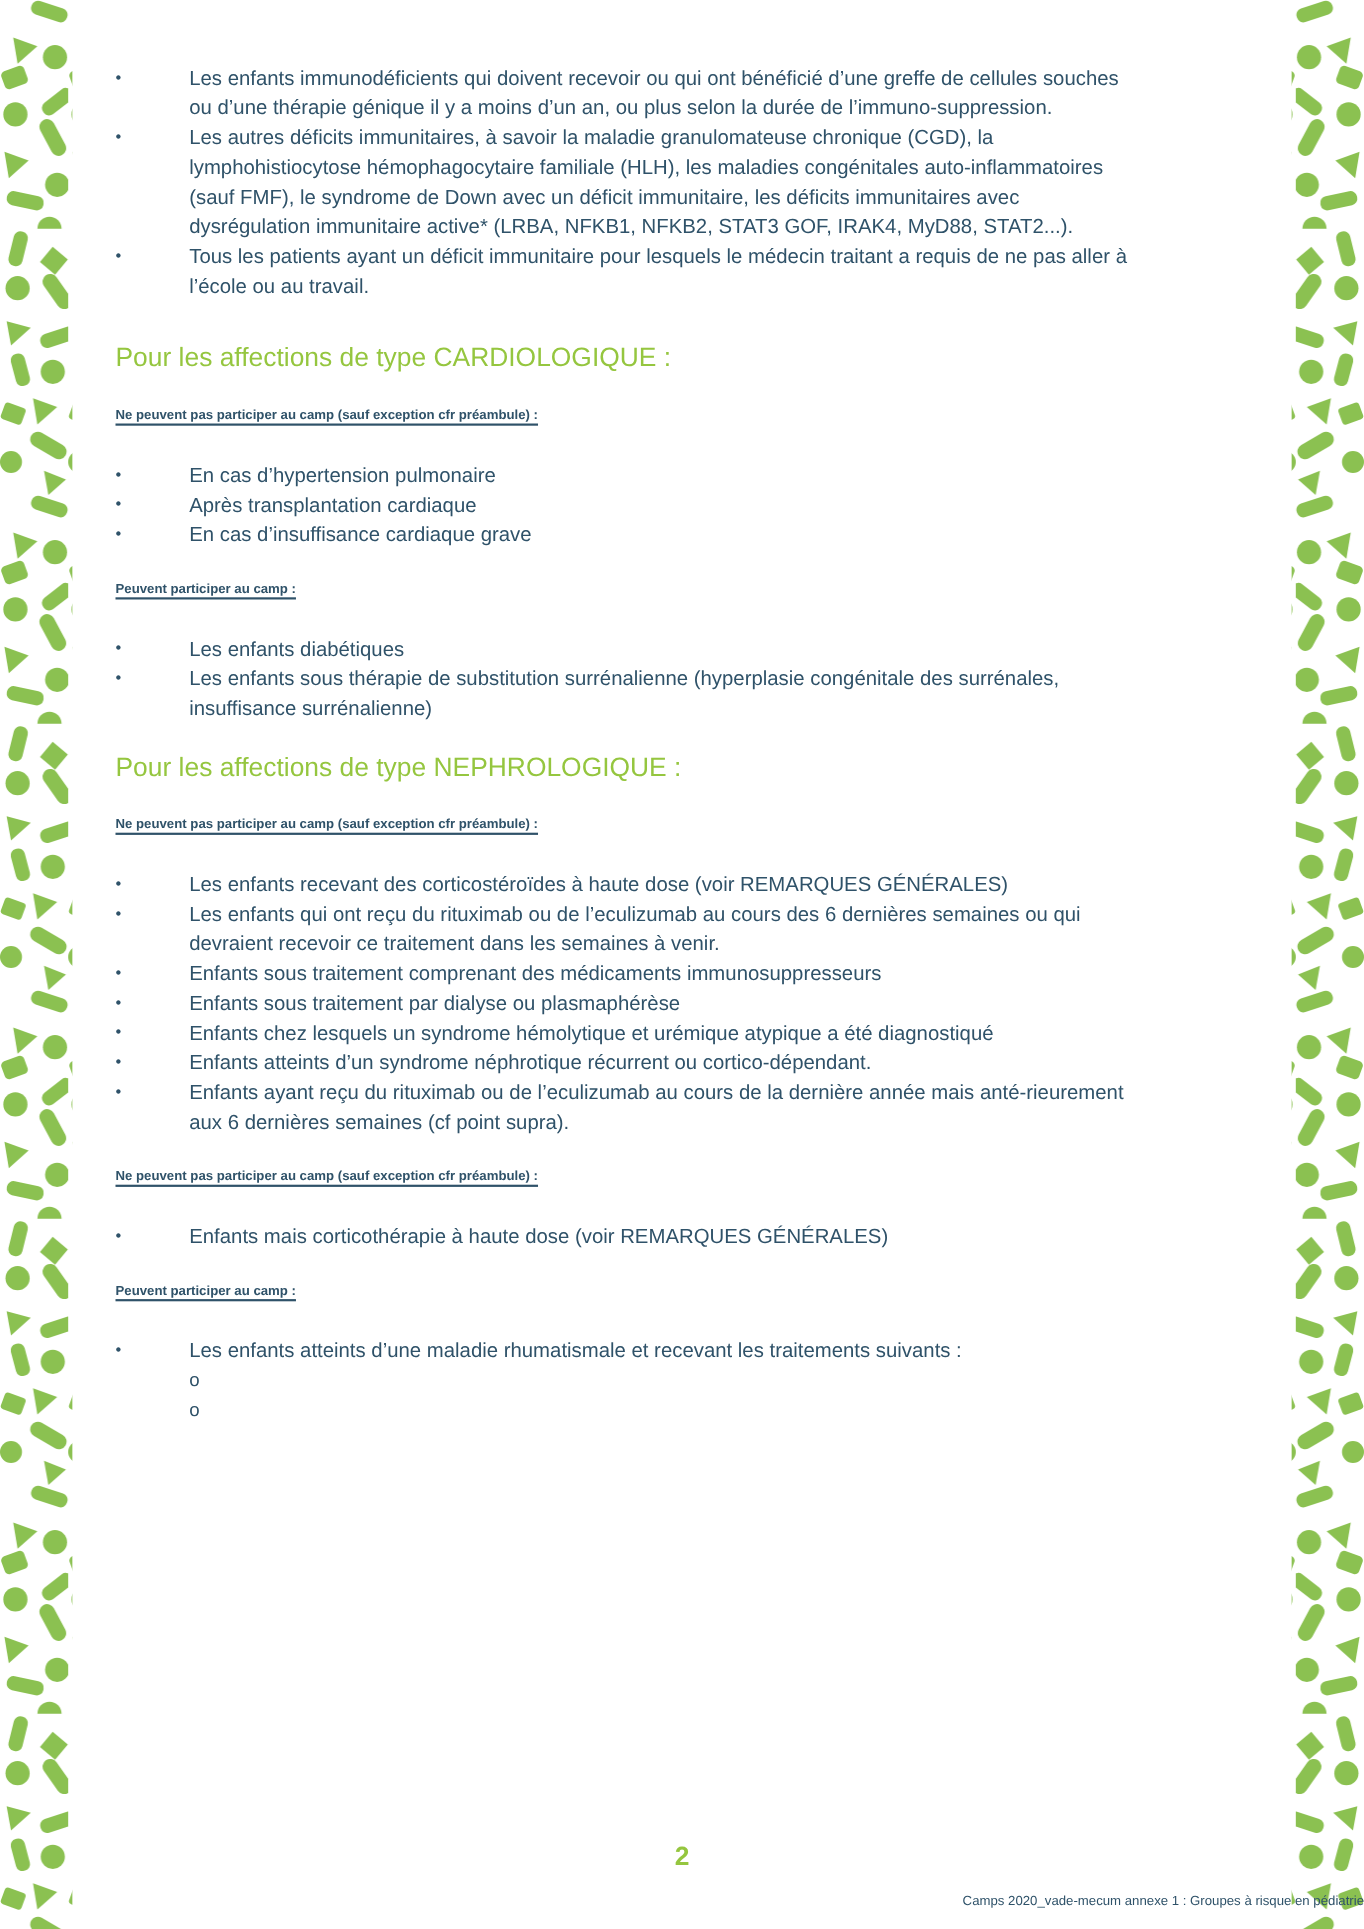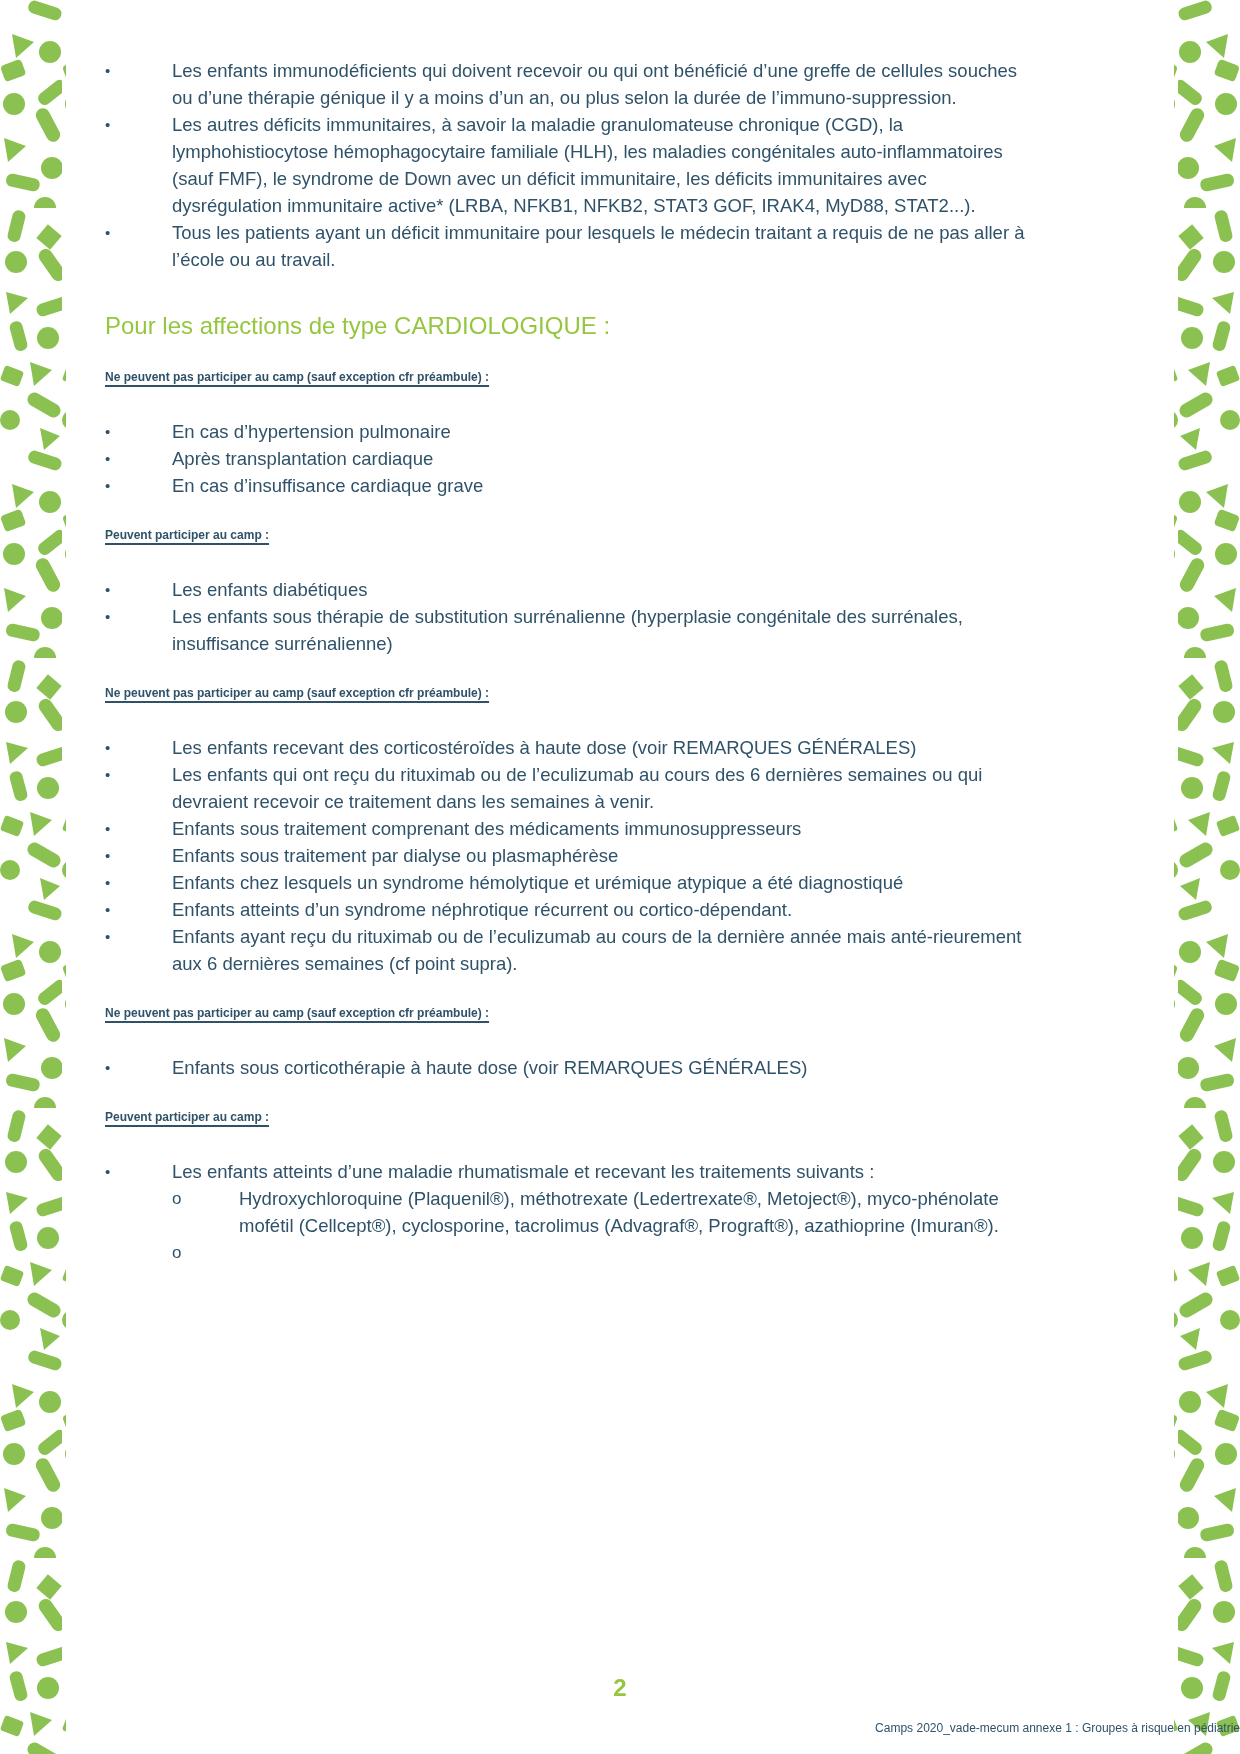--- a/index.html
+++ b/index.html
@@ -153,20 +153,21 @@
       <li>
         <span class="mk">•</span>
         <div class="tx">
             <p>Les enfants sous thérapie de substitution surrénalienne (hyperplasie congénitale des surrénales, insuffisance surrénalienne)</p>
           </div>
       </li>
     </ul>
   </section>
 
   <section>
+    <h2 class="sec">Pour les affections de type NEPHROLOGIQUE :</h2>
     <h3 class="subhead">Ne peuvent pas participer au camp (sauf exception cfr préambule) :</h3>
     <ul class="blist">
       <li>
         <span class="mk">•</span>
         <div class="tx">
             <p>Les enfants recevant des corticostéroïdes à haute dose (voir REMARQUES GÉNÉRALES)</p>
           </div>
       </li>
       <li>
         <span class="mk">•</span>
@@ -206,37 +207,34 @@
       </li>
     </ul>
   </section>
 
   <section>
     <h3 class="subhead">Ne peuvent pas participer au camp (sauf exception cfr préambule) :</h3>
     <ul class="blist">
       <li>
         <span class="mk">•</span>
         <div class="tx">
-            <p>Enfants sous corticothérapie à haute dose (voir REMARQUES GÉNÉRALES)</p>
+            <p>Enfants mais corticothérapie à haute dose (voir REMARQUES GÉNÉRALES)</p>
           </div>
       </li>
     </ul>
     <h3 class="subhead">Peuvent participer au camp :</h3>
     <ul class="blist">
       <li>
         <span class="mk">•</span>
         <div class="tx">
             <p>Les enfants atteints d’une maladie rhumatismale et recevant les traitements suivants :</p>
           </div>
       </li>
       <li class="sub">
         <span class="mk mk2">o</span>
-        <div class="tx">
-            <p>Hydroxychloroquine (Plaquenil®), méthotrexate (Ledertrexate®, Metoject®), myco-phénolate mofétil (Cellcept®), cyclosporine, tacrolimus (Advagraf®, Prograft®), azathioprine (Imuran®).</p>
-          </div>
       </li>
       <li class="sub">
         <span class="mk mk2">o</span>
       </li>
     </ul>
   </section>
 
 </main>
 
 <div class="page-number">2</div>

